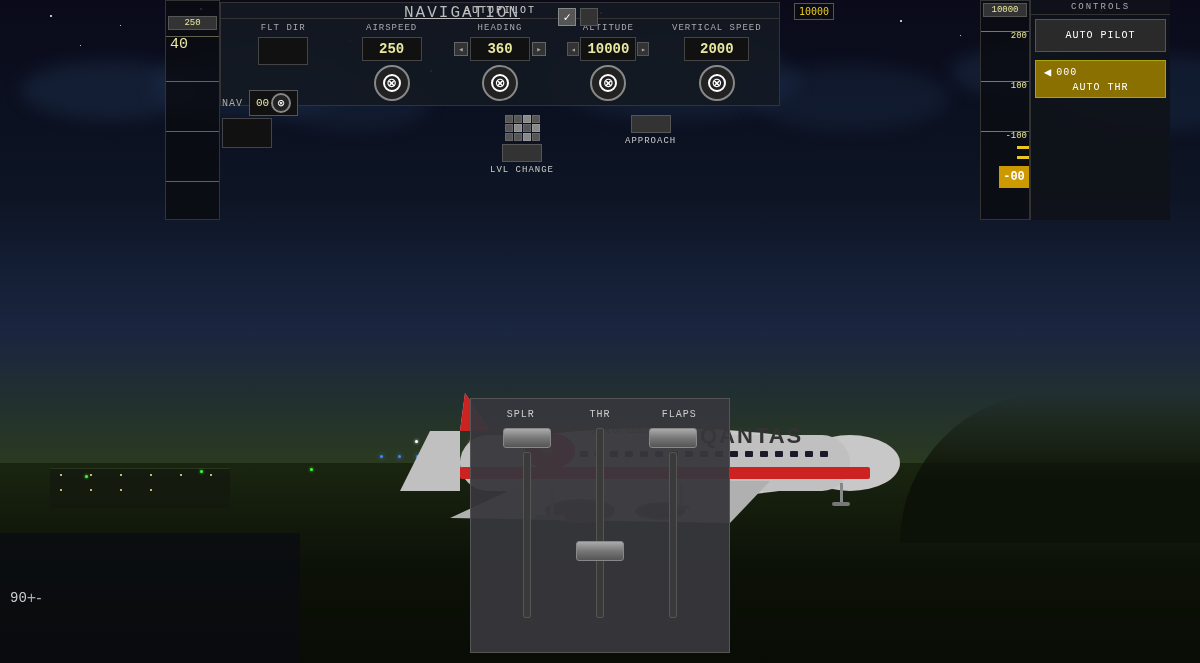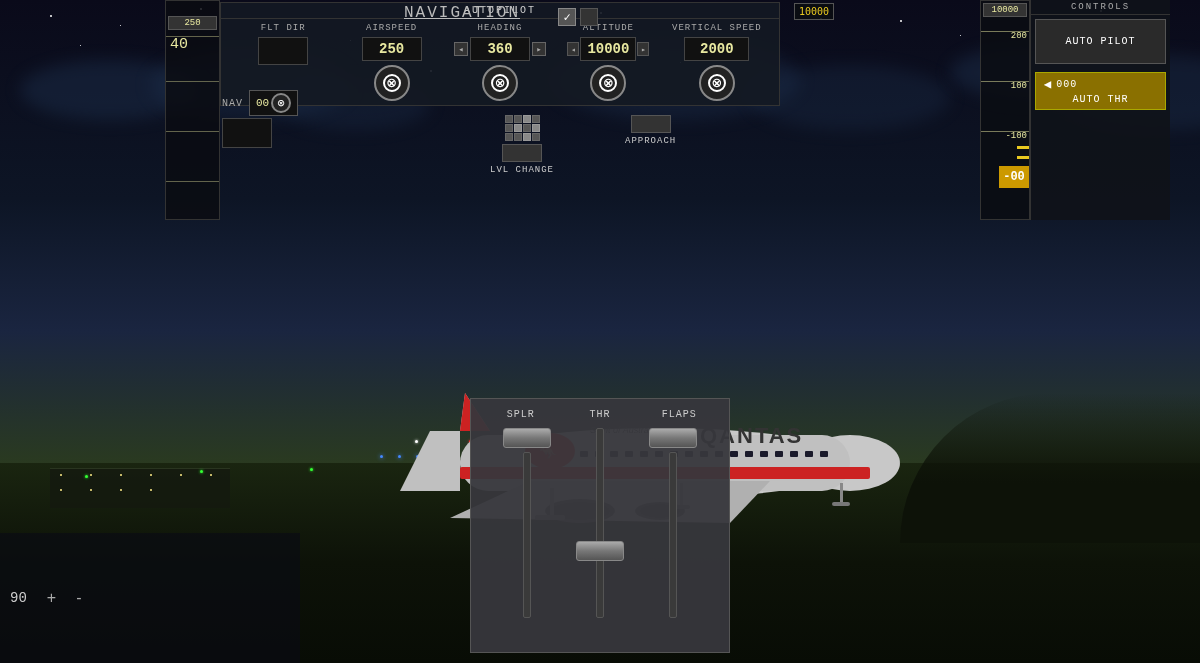--- a/index.html
+++ b/index.html
@@ -227,21 +227,20 @@
       height: 130px;
       background: rgba(10,12,18,0.7);
       z-index: 20;
       display: flex;
       align-items: center;
       padding: 10px;
     }
 
     .zoom-controls {
       display: flex;
-      gap: 20px;
       align-items: center;
     }
 
     .zoom-value {
       color: #ccc;
       font-size: 14px;
     }
 
     .zoom-btn {
       color: #aaa;
@@ -549,21 +548,21 @@
     <div style="position:absolute;top:145px;right:0;width:12px;height:3px;background:#e8c820;"></div>
     <div style="position:absolute;top:155px;right:0;width:12px;height:3px;background:#e8c820;"></div>
     <div style="position:absolute;top:165px;right:0;width:30px;height:22px;background:#cc9900;display:flex;align-items:center;justify-content:center;">
       <span style="color:#fff;font-size:12px;font-weight:bold;">-00</span>
     </div>
   </div>
 
   <div style="width:140px;height:220px;background:rgba(15,18,25,0.92);border-left:1px solid #333;display:flex;flex-direction:column;">
     <div style="text-align:center;color:#aaa;font-size:9px;letter-spacing:2px;padding:2px 0;border-bottom:1px solid #333;">CONTROLS</div>
 
-    <div style="margin:4px;background:#2a2a2a;border:1px solid #555;color:#fff;font-size:10px;letter-spacing:1px;padding:16px 8px;text-align:center;">AUTO PILOT</div>
+    <div style="margin:4px;background:#2a2a2a;border:1px solid #555;color:#fff;font-size:10px;letter-spacing:1px;padding:10px 8px;text-align:center;">AUTO PILOT</div>
 
     <div style="margin:4px;background:#8a7000;border:1px solid #aaa800;color:#fff;font-size:10px;letter-spacing:1px;padding:4px 8px;text-align:center;">
       
       <div style="display:flex;align-items:center;gap:4px;margin-bottom:2px;">
         <span style="font-size:12px;">◀</span>
         <span>000</span>
       </div>
       <span>AUTO THR</span>
     </div>
   </div>

